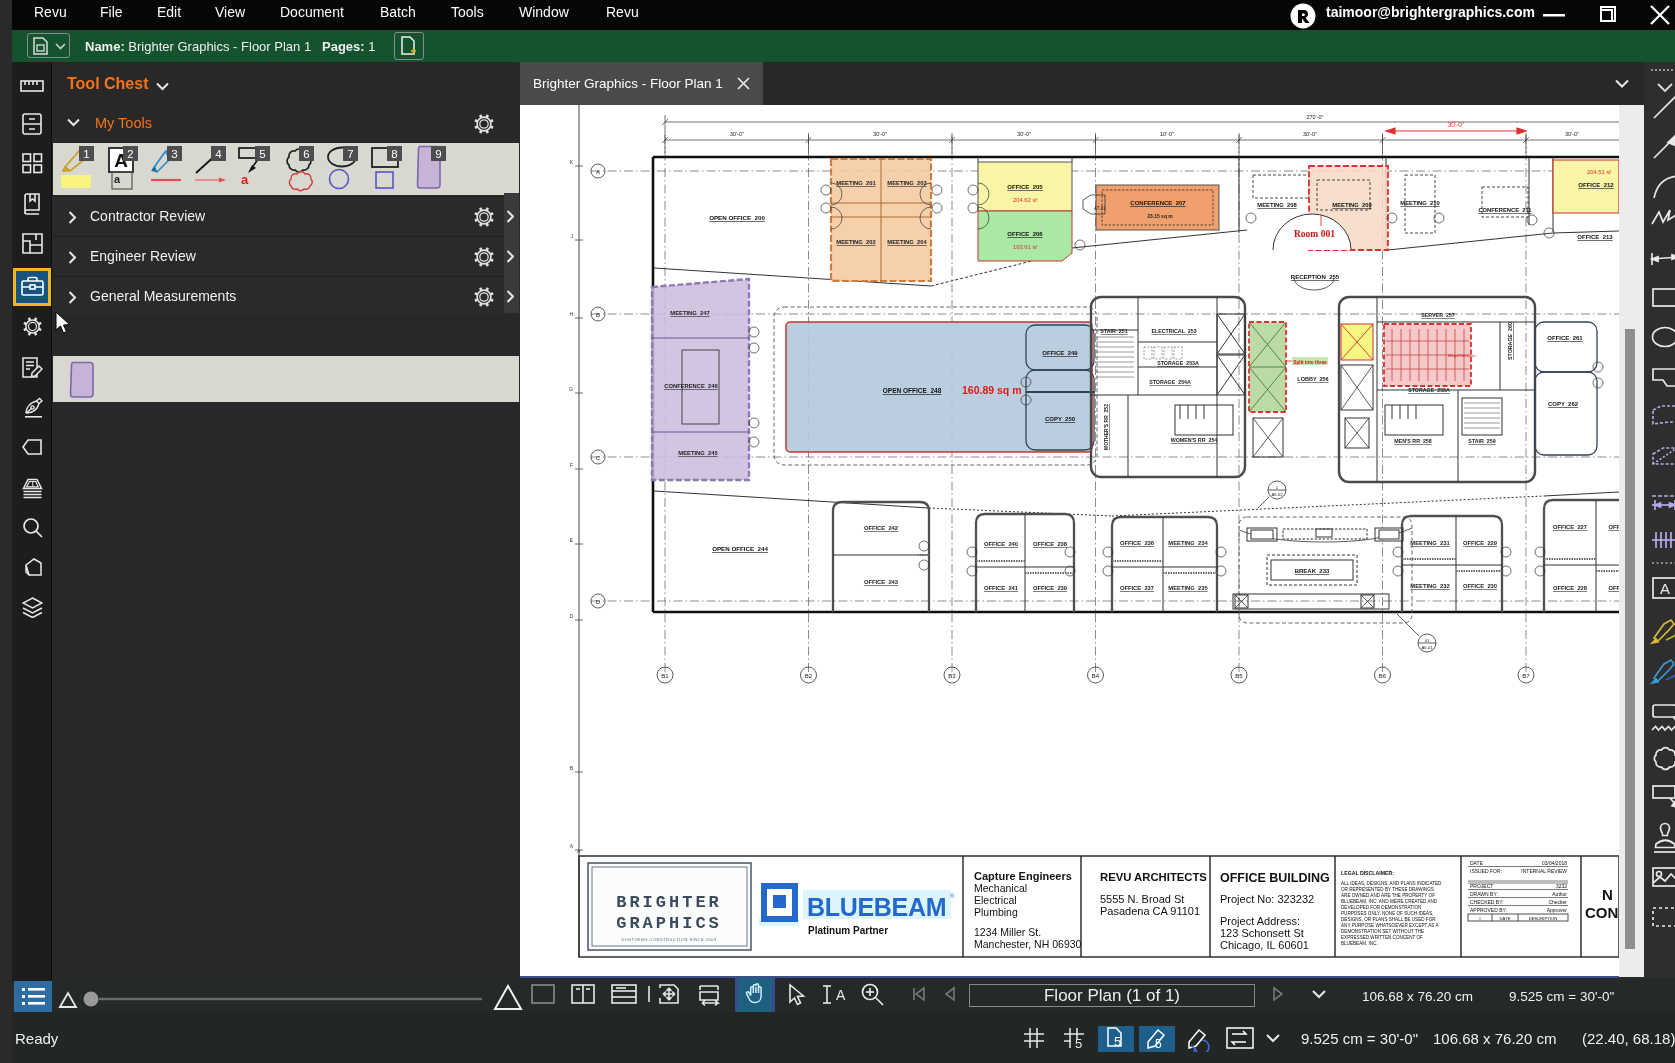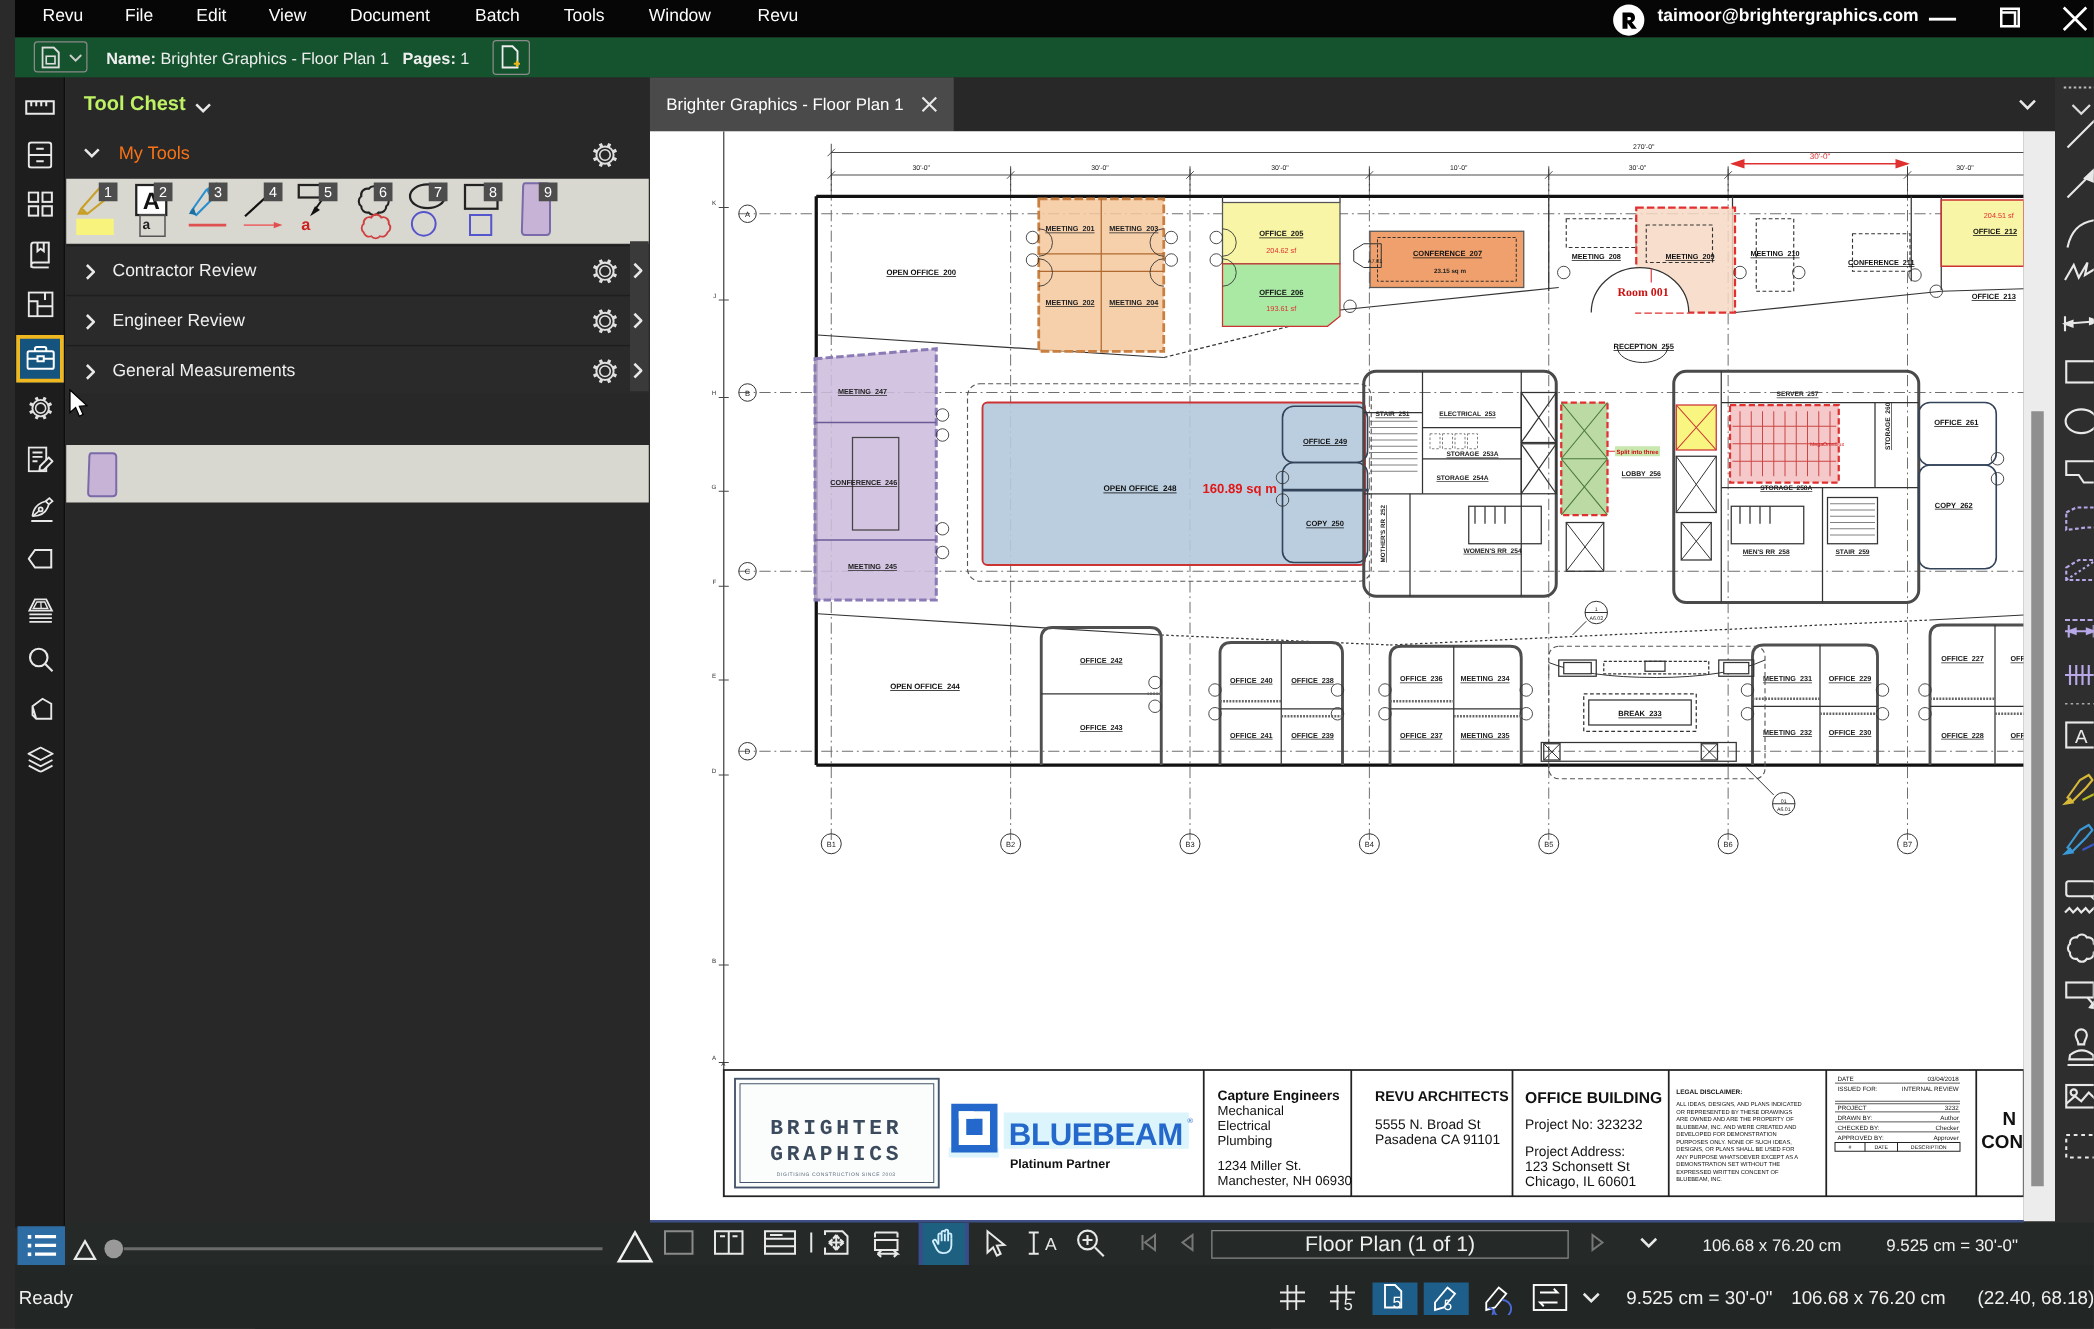--- a/index.html
+++ b/index.html
@@ -13,21 +13,21 @@
 
 #namebar { position:absolute; left:0; top:30px; width:1675px; height:32px; background:#14532d; color:#eee; }
 #namebar .txt { position:absolute; top:9px; font-size:13px; }
 .docbtn { position:absolute; border:1px solid #8a8a8a; border-radius:3px; }
 
 #sidebar { position:absolute; left:0; top:62px; width:40px; height:920px; background:#1d1d1d; border-right:1px solid #0e0e0e; }
 #tbox-sel { position:absolute; left:1px; top:268px; width:38px; height:38px; background:#15547e; border:3px solid #f0b71f; }
 #listbtn { position:absolute; left:2px; top:981px; width:38px; height:31px; background:#2e6da4; }
 
 #panel { position:absolute; left:41px; top:62px; width:466px; height:920px; background:#282828; }
-#panel .hdr { position:absolute; left:14px; top:13px; font-size:16px; font-weight:bold; color:#bef264; }
+#panel .hdr { position:absolute; left:14px; top:13px; font-size:16px; font-weight:bold; color:#f97316; }
 .secrow { position:absolute; left:0; width:466px; height:39px; background:#2a2a2a; color:#f0f0f0; border-top:1px solid #1e1e1e; }
 .secrow .lbl { position:absolute; left:37px; top:11px; font-size:14px; }
 .toolgrid { position:absolute; left:0; top:81px; width:466px; height:52px; background:#d9d8d0; }
 .toolarea2 { position:absolute; left:0; top:294px; width:466px; height:46px; background:#d9d8d0; }
 .chev { stroke:#e8e8e8; stroke-width:2; fill:none; }
 
 #docarea { position:absolute; left:508px; top:105px; width:1099px; height:872px; background:#ffffff; }
 #vscroll { position:absolute; left:1607px; top:105px; width:25px; height:872px; background:#ececec; }
 #vthumb { position:absolute; left:1613px; top:329px; width:10px; height:620px; background:#8f8f8f; }
 

